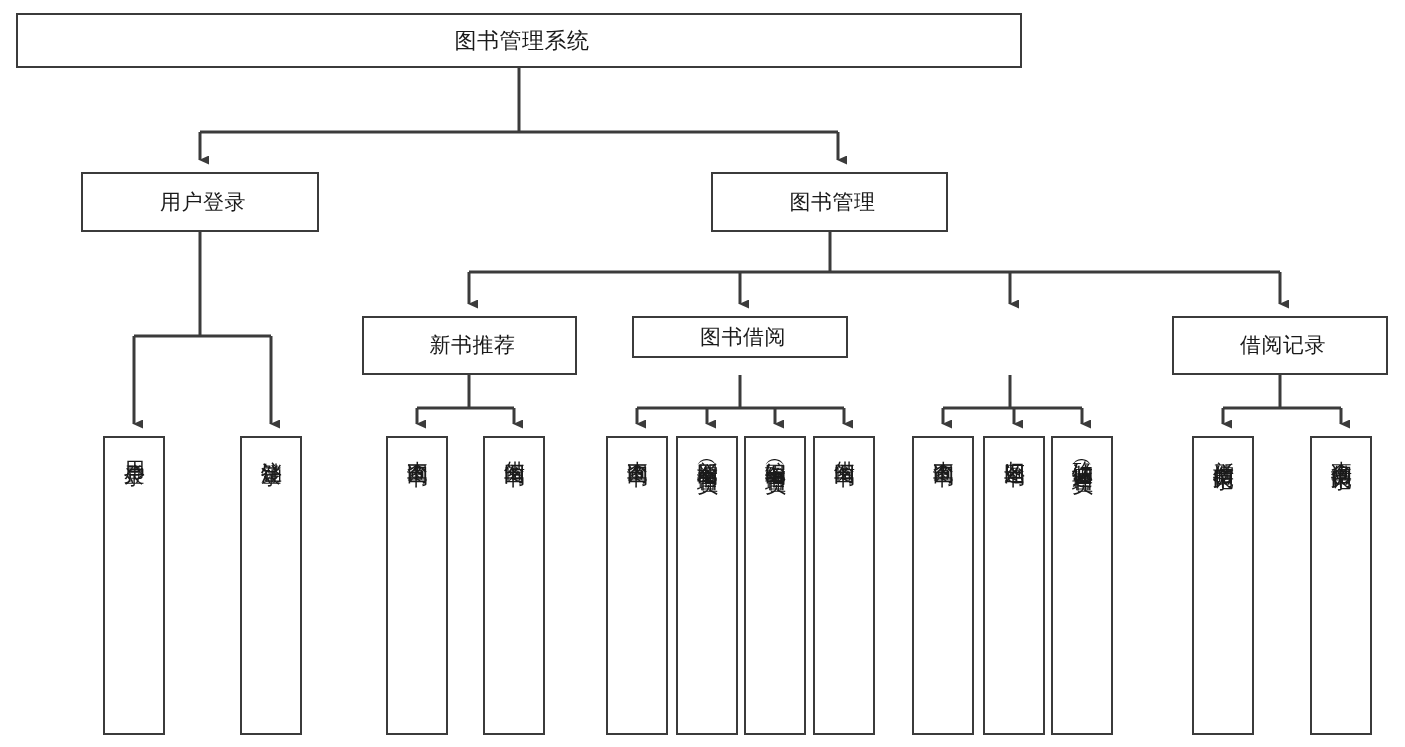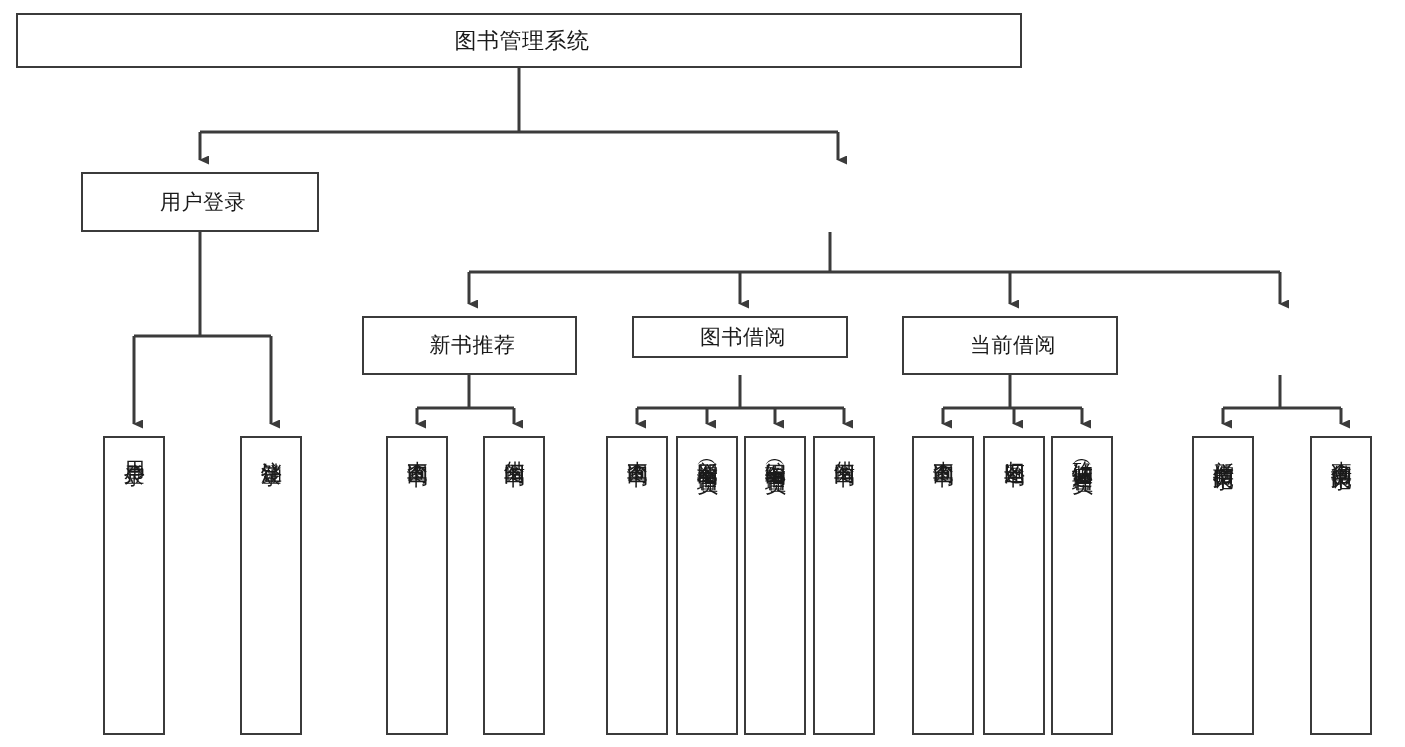--- a/index.html
+++ b/index.html
@@ -132,29 +132,32 @@
     </g>
   </svg>
 
   <div class="node root horiz" style="left:16px; top:13px; width:1006px; height:55px;">
     <span class="node-label">图书管理系统</span>
   </div>
 
   <div class="node horiz" style="left:81px; top:172px; width:238px; height:60px;">
     <span class="node-label">用户登录</span>
   </div>
+  <div class="node horiz" style="left:711px; top:172px; width:237px; height:60px;">
+    <span class="node-label">图书管理</span>
+  </div>
 
   <div class="node horiz" style="left:362px; top:316px; width:215px; height:59px;">
     <span class="node-label">新书推荐</span>
   </div>
   <div class="node horiz" style="left:632px; top:316px; width:216px; height:42px;">
     <span class="node-label">图书借阅</span>
   </div>
-  <div class="node horiz" style="left:902px; top:316px; width:216px; height:59px;">
-    <span class="node-label">当前借阅</span>
+  <div class="node horiz" style="left:1172px; top:316px; width:216px; height:59px;">
+    <span class="node-label">借阅记录</span>
   </div>
 
   <div class="node leaf" style="left:103px; top:436px; width:62px; height:299px;">
     <span class="node-label">用户登录</span>
   </div>
   <div class="node leaf" style="left:240px; top:436px; width:62px; height:299px;">
     <span class="node-label">注销登录</span>
   </div>
   <div class="node leaf" style="left:386px; top:436px; width:62px; height:299px;">
     <span class="node-label">查询图书</span>

